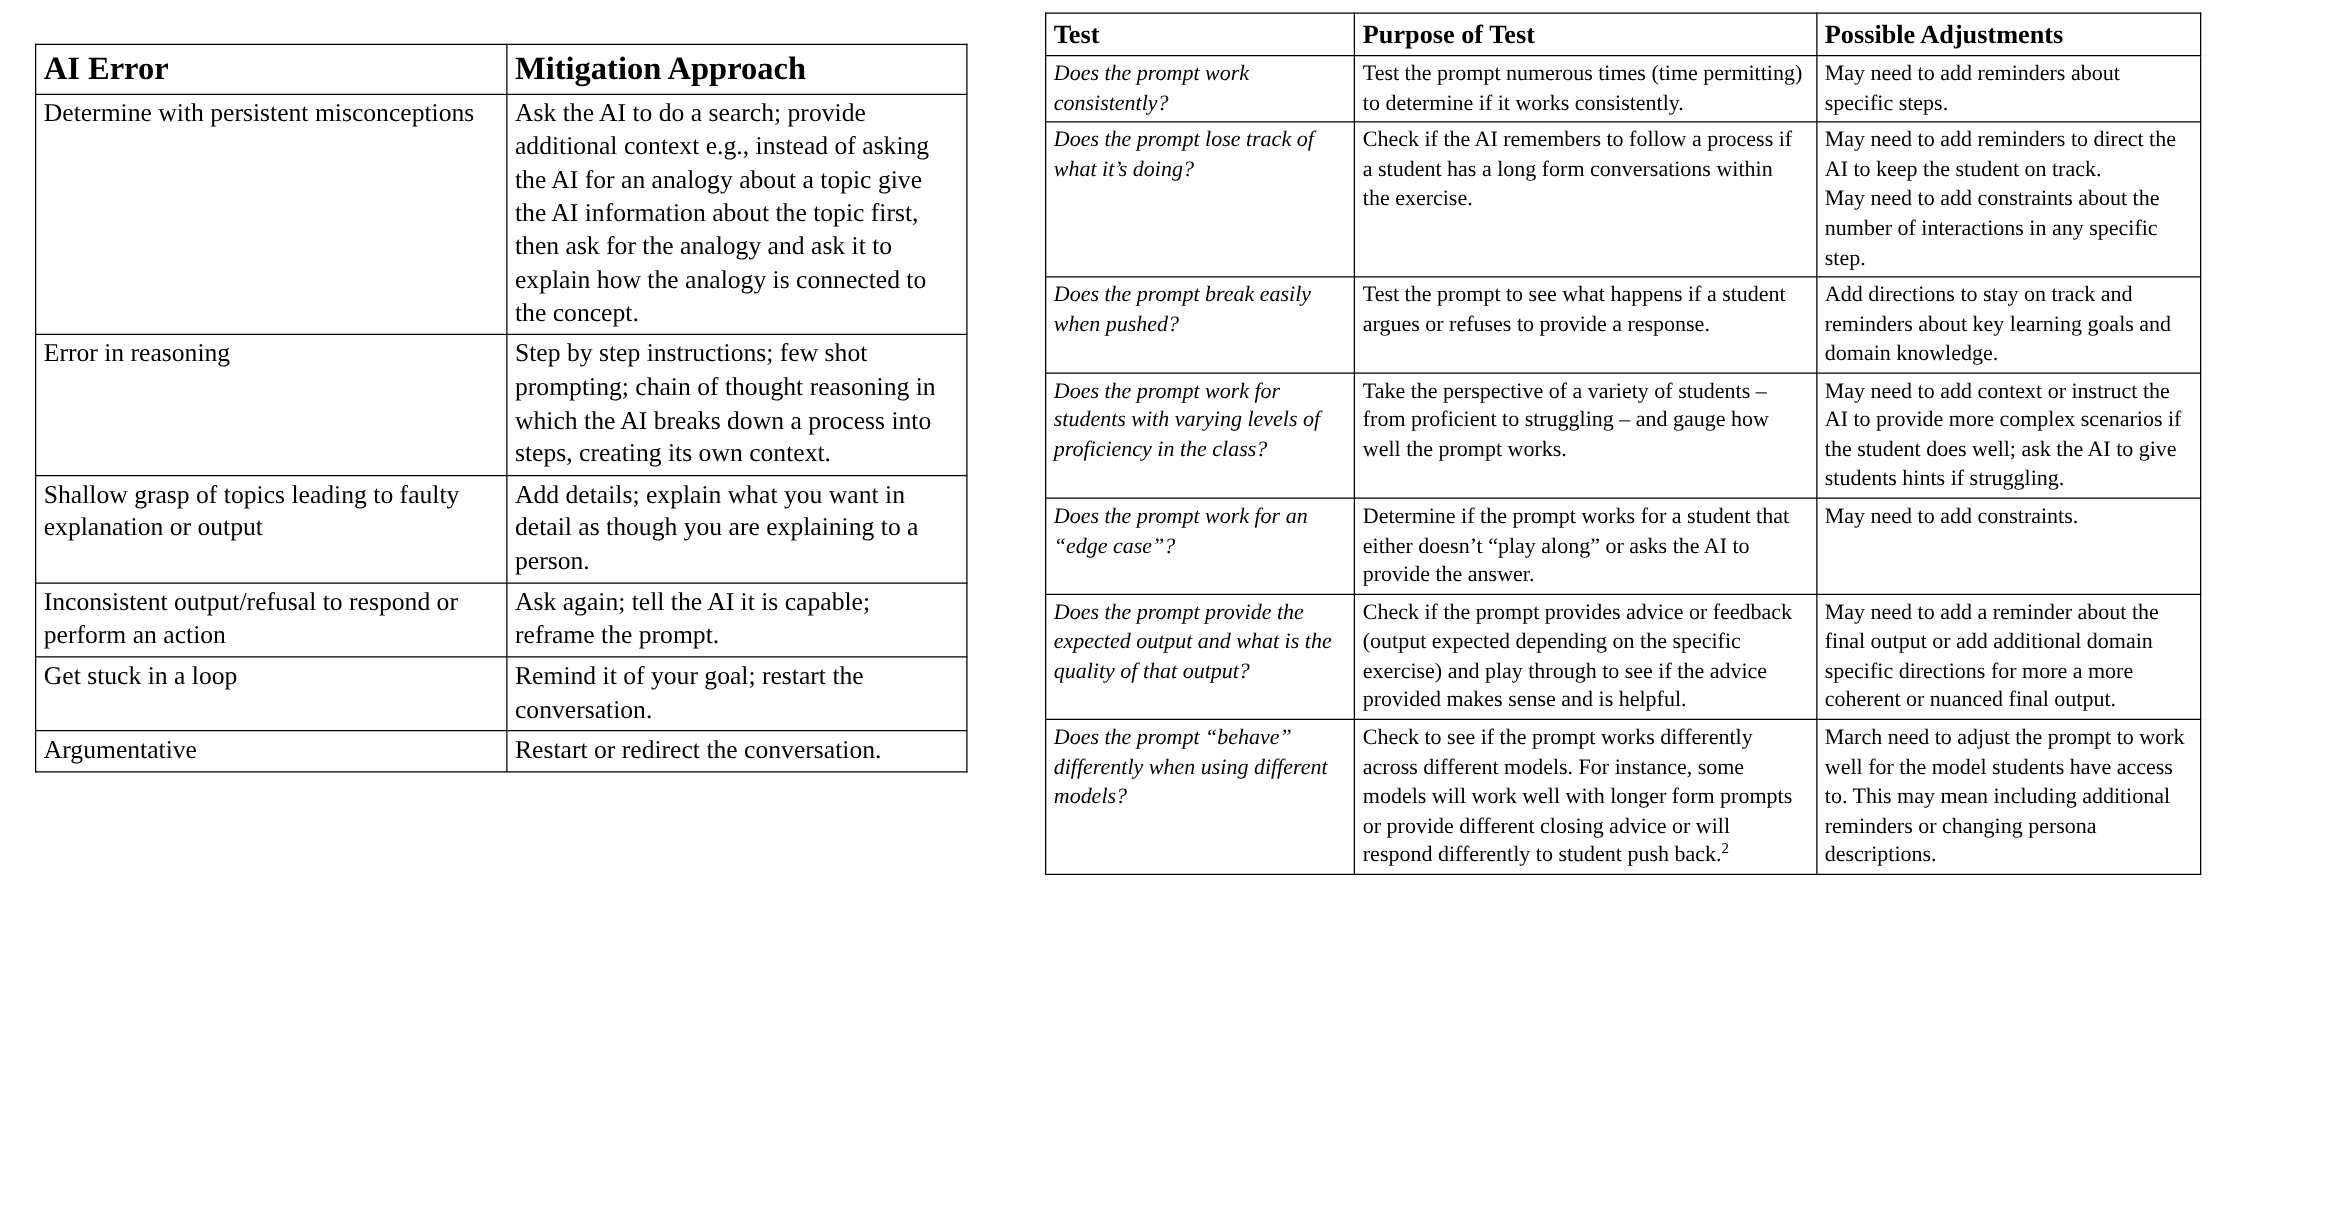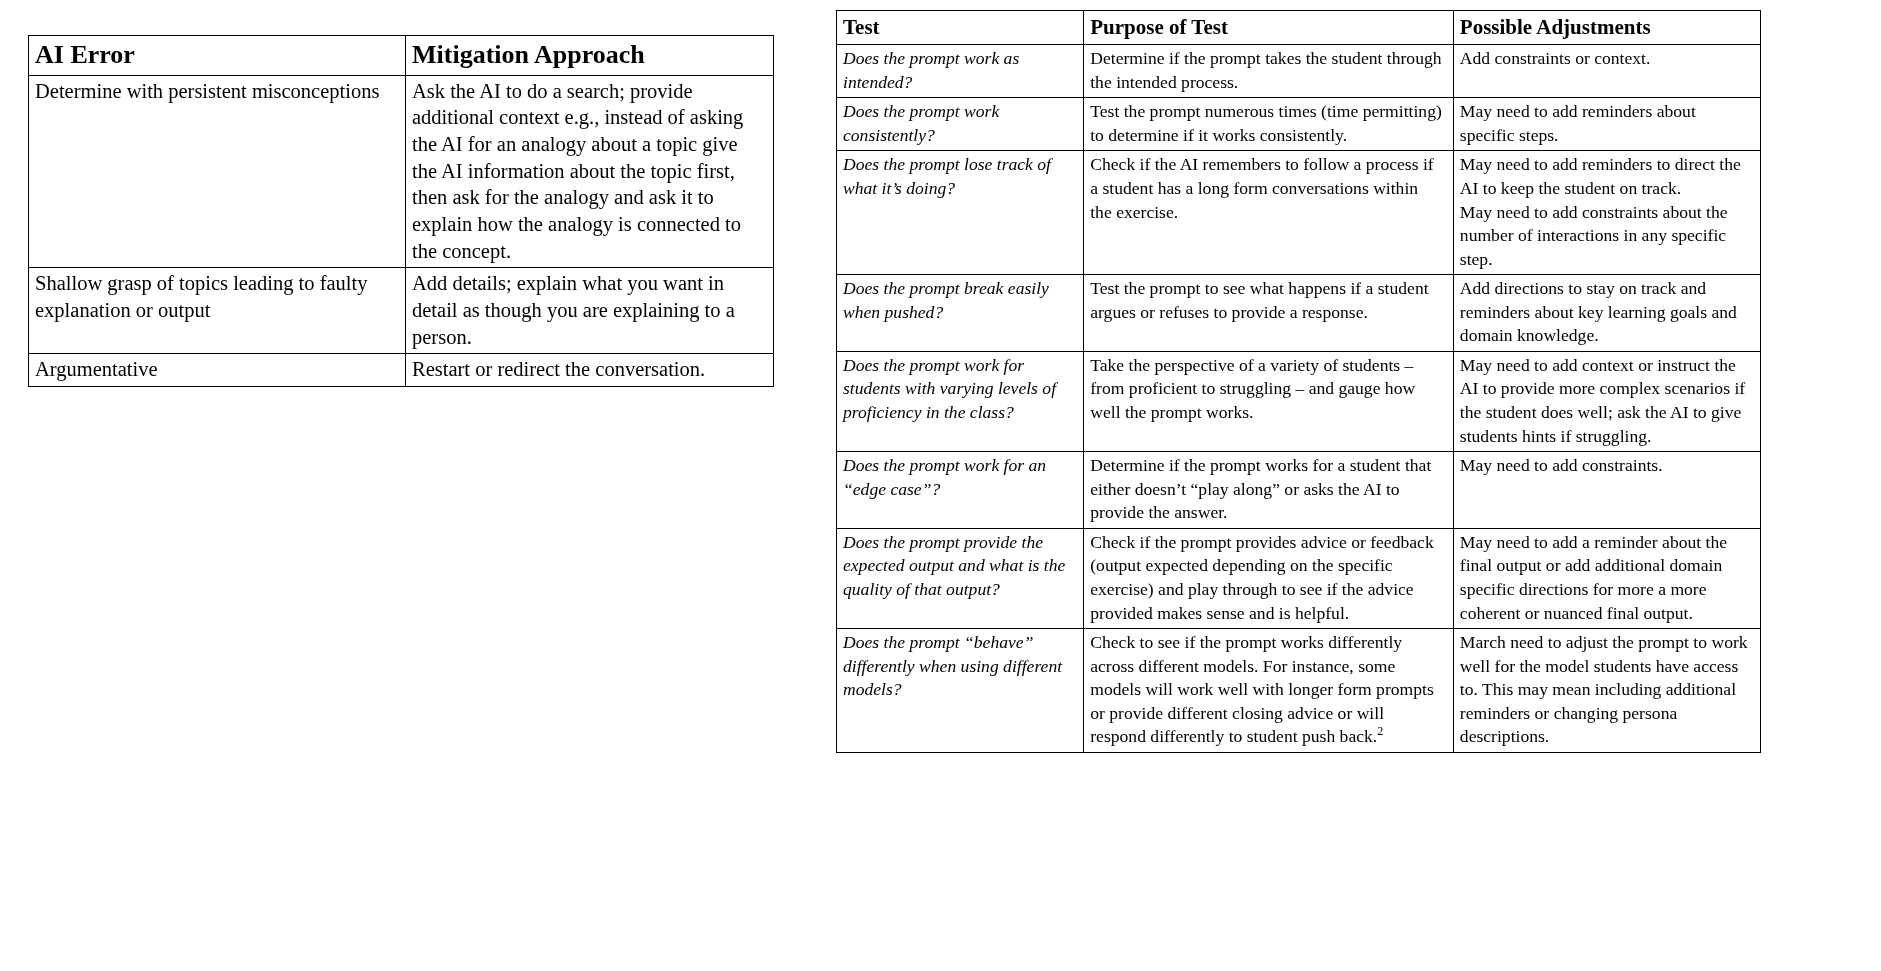--- a/index.html
+++ b/index.html
@@ -106,22 +106,34 @@
           <th>AI Error</th>
           <th>Mitigation Approach</th>
         </tr>
       </thead>
       <tbody>
         <tr>
           <td>Determine with persistent misconceptions</td>
           <td>Ask the AI to do a search; provide additional context e.g., instead of asking the AI for an analogy about a topic give the AI information about the topic first, then ask for the analogy and ask it to explain how the analogy is connected to the concept.</td>
         </tr>
         <tr>
+          <td>Error in reasoning</td>
+          <td>Step by step instructions; few shot prompting; chain of thought reasoning in which the AI breaks down a process into steps, creating its own context.</td>
+        </tr>
+        <tr>
           <td>Shallow grasp of topics leading to faulty explanation or output</td>
           <td>Add details; explain what you want in detail as though you are explaining to a person.</td>
+        </tr>
+        <tr>
+          <td>Inconsistent output/refusal to respond or perform an action</td>
+          <td>Ask again; tell the AI it is capable; reframe the prompt.</td>
+        </tr>
+        <tr>
+          <td>Get stuck in a loop</td>
+          <td>Remind it of your goal; restart the conversation.</td>
         </tr>
         <tr>
           <td>Argumentative</td>
           <td>Restart or redirect the conversation.</td>
         </tr>
       </tbody>
     </table>
   </div>
 
   <div class="right-table-wrap">
@@ -133,25 +145,20 @@
       </colgroup>
       <thead>
         <tr>
           <th>Test</th>
           <th>Purpose of Test</th>
           <th>Possible Adjustments</th>
         </tr>
       </thead>
       <tbody>
 
-        <tr>
-          <td class="test-cell">Does the prompt work as intended?</td>
-          <td>Determine if the prompt takes the student through the intended process.</td>
-          <td>Add constraints or context.</td>
-        </tr>
 
         <tr>
           <td class="test-cell">Does the prompt work consistently?</td>
           <td>Test the prompt numerous times (time permitting) to determine if it works consistently.</td>
           <td>May need to add reminders about specific steps.</td>
         </tr>
 
         <tr>
           <td class="test-cell">Does the prompt lose track of what it’s doing?</td>
           <td>Check if the AI remembers to follow a process if a student has a long form conversations within the exercise.</td>

